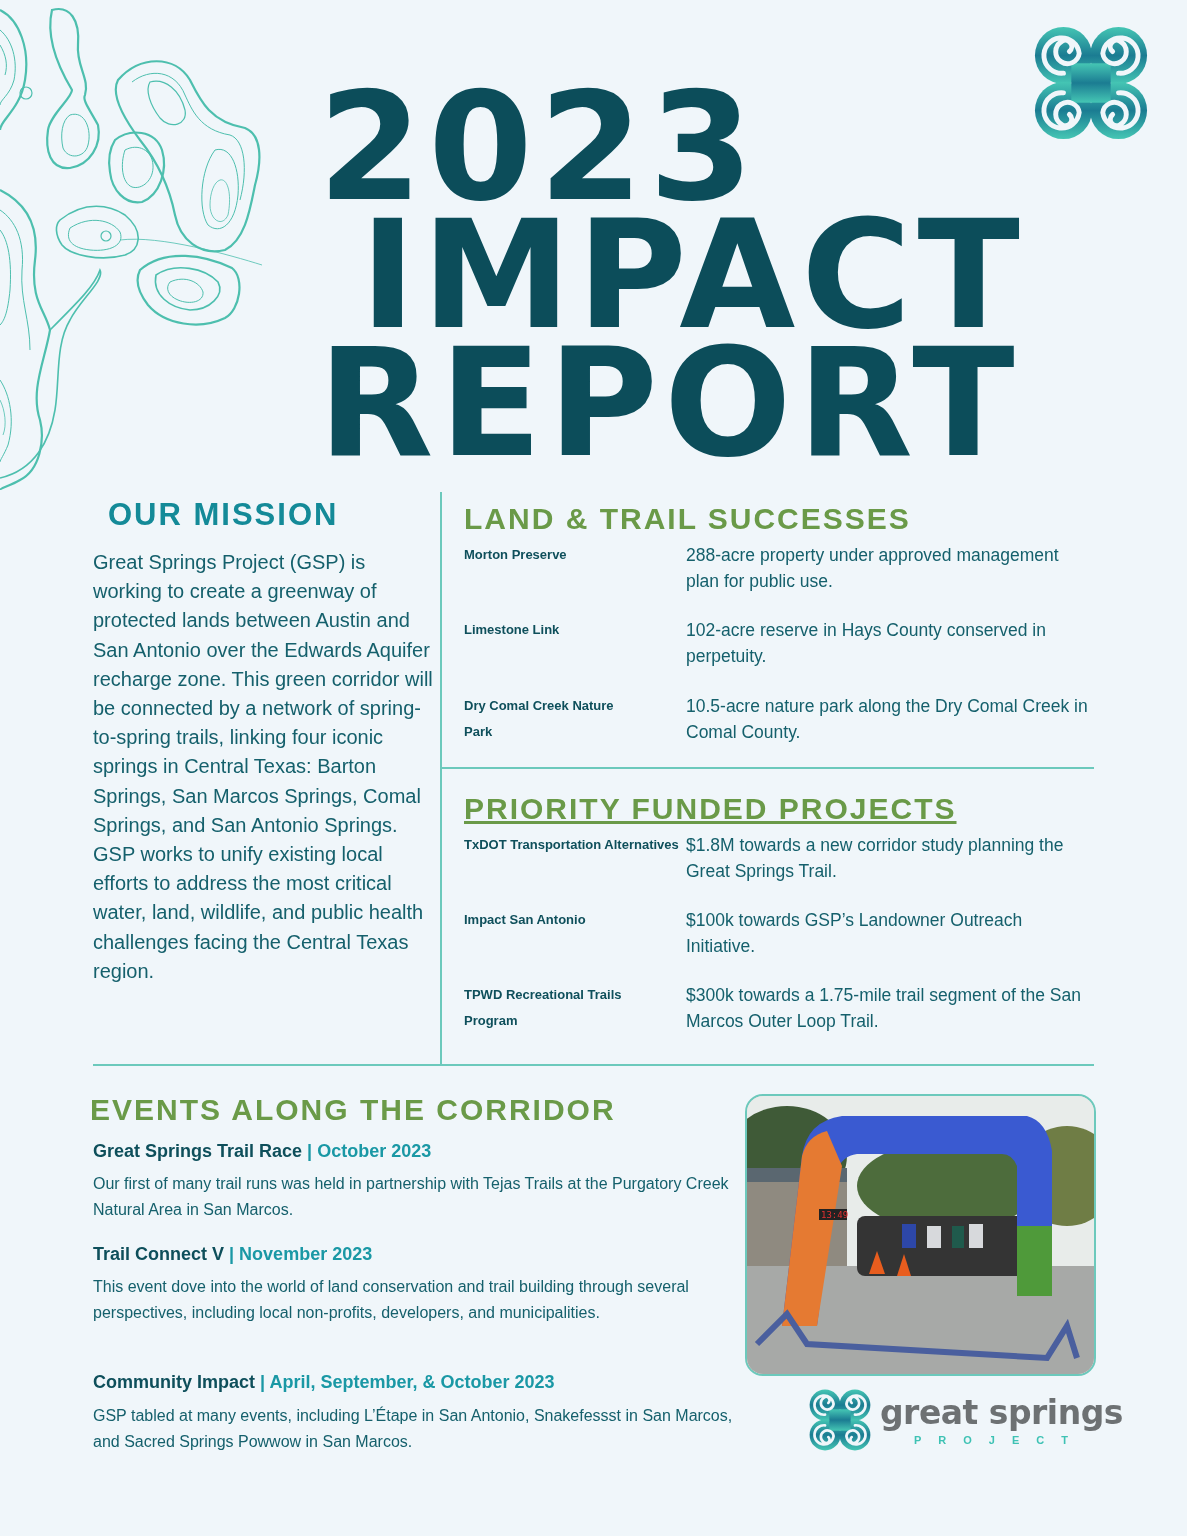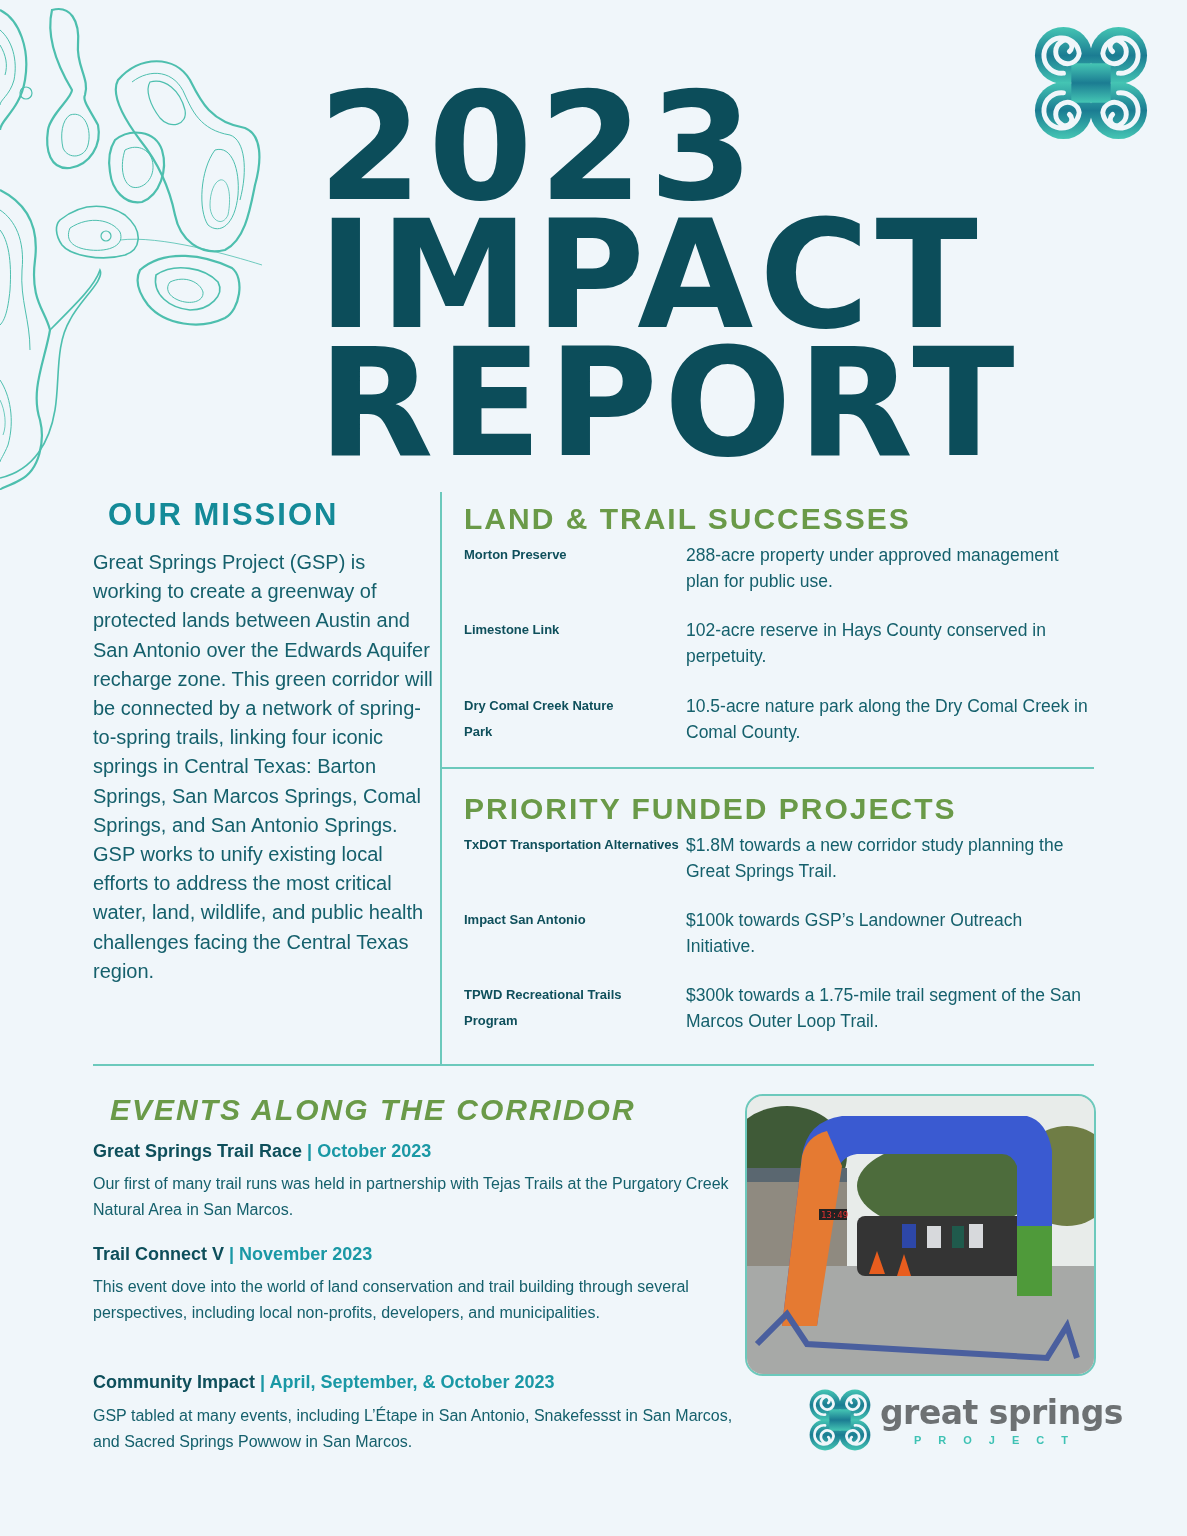--- a/index.html
+++ b/index.html
@@ -13,42 +13,42 @@
   .abs { position: absolute; }
   .topo { left: 0; top: 0; width: 270px; height: 495px; }
   .logo-top { left: 1032px; top: 24px; width: 118px; height: 118px; }
   .title-line {
     position: absolute; left: 318px;
     font-family: "DejaVu Sans", sans-serif; font-weight: bold;
     color: #0c4d5a; letter-spacing: 6px; line-height: 1;
     white-space: nowrap;
   }
   .t1 { top: 72px; font-size: 150px; }
-  .t2 { top: 200px; font-size: 150px; }
+  .t2 { top: 200px; font-size: 150px; margin-left: 42px; }
   .t3 { top: 328px; font-size: 150px; }
 
   .v-divider { left: 440px; top: 492px; width: 2px; height: 574px; background: #6cc9bc; }
   .h-divider-mid { left: 441px; top: 767px; width: 653px; height: 2px; background: #6cc9bc; }
   .h-divider-bottom { left: 93px; top: 1064px; width: 1001px; height: 2px; background: #6cc9bc; }
 
   .mission-heading {
     left: 93px; top: 497px; font-size: 31px; font-weight: bold;
     color: #148a98; letter-spacing: 2px; margin-left: 15px;
   }
   .mission-body {
     left: 93px; top: 548px; width: 340px;
     font-size: 20px; line-height: 29.2px; color: #15606c;
   }
 
   .section-heading {
     font-size: 30px; font-weight: bold; color: #6a9a48; letter-spacing: 2px;
   }
   .land-heading { left: 464px; top: 502px; }
-  .priority-heading { left: 464px; top: 792px; }
-  .events-heading { left: 110px; top: 1093px; font-style: italic; }
+  .priority-heading { left: 464px; top: 792px; text-decoration: underline; }
+  .events-heading { left: 90px; top: 1093px; }
 
   .row-label {
     position: absolute; left: 464px; width: 215px;
     font-size: 13px; font-weight: bold; line-height: 26px; color: #0e4f5b;
   }
   .row-value {
     position: absolute; left: 686px; width: 410px;
     font-size: 17.5px; line-height: 26px; color: #15606c;
   }
 

